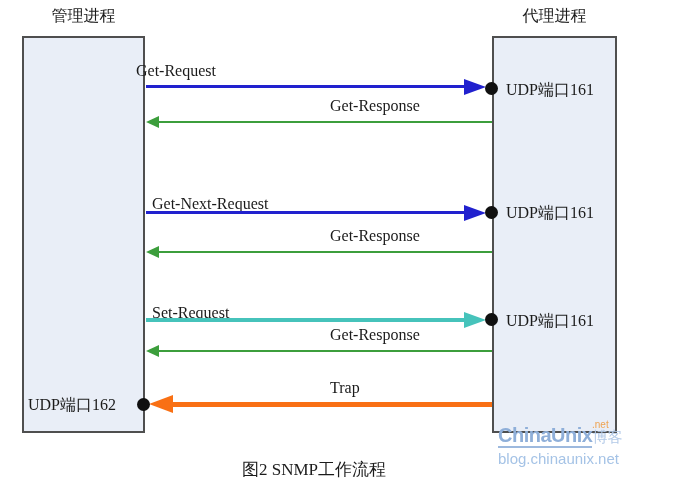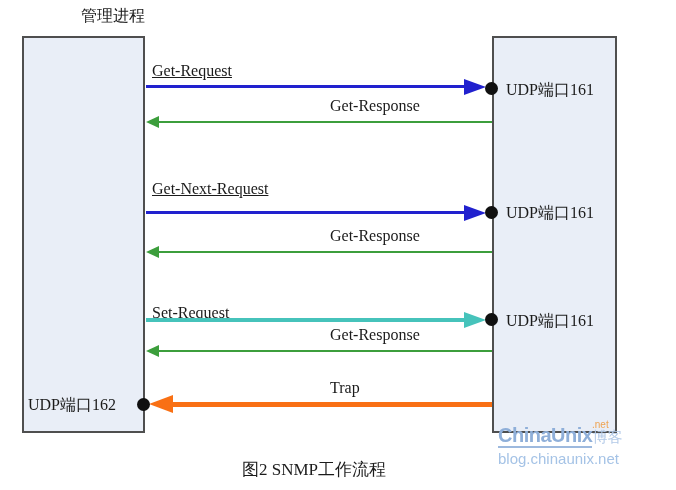--- a/index.html
+++ b/index.html
@@ -7,21 +7,21 @@
     position:relative; width:676px; height:490px; background:#ffffff;
     font-family:"Liberation Serif","DejaVu Serif",serif; color:#1b1b1b;
     overflow:hidden;
   }
   .abs{position:absolute;}
   .process-box{
     box-sizing:border-box;
     background:var(--box-fill,#E9EEF7);
     border:2px solid var(--box-border,#4F4F4F);
   }
-  .box-title{font-size:16px; text-align:right; white-space:nowrap;}
+  .box-title{font-size:16px; text-align:center; white-space:nowrap;}
   .msg-label{font-size:16px; white-space:nowrap;}
   .right-align{text-align:left;}
   .port-label{font-size:16px; white-space:nowrap;}
   .line{position:absolute;}
   .line-blue{background:var(--request-blue,#2121CE);}
   .line-green{background:var(--response-green,#3C9E3C);}
   .line-cyan{background:var(--set-cyan,#46C3BB);}
   .line-orange{background:var(--trap-orange,#F97014);}
   .head{position:absolute; width:0; height:0;}
   .head-right-blue{border-top:8px solid transparent; border-bottom:8px solid transparent; border-left:22px solid var(--request-blue,#2121CE);}
@@ -39,39 +39,40 @@
   .wm-sup{position:absolute; left:94px; top:-5px; font-size:10px; color:#EFA351; font-weight:normal;}
   .wm-suffix{font-size:15px; color:#B3CAE8; margin-left:0;}
   .wm-url{font-size:15px; color:#A5C3E6; margin-top:3px;}
 </style>
 </head>
 <body>
 
 <div id="canvas">
 
   <div class="abs box-title" style="left:22px; top:6px; width:123px;">管理进程</div>
+  <div class="abs box-title" style="left:492px; top:6px; width:125px;">代理进程</div>
 
   <div class="abs process-box" style="left:22px; top:36px; width:123px; height:397px;"></div>
   <div class="abs process-box" style="left:492px; top:36px; width:125px; height:397px;"></div>
 
-  <div class="abs msg-label" style="left:152px; top:62px;text-decoration:underline;">Get-Request</div>
+  <div class="abs msg-label" style="left:136px; top:62px;">Get-Request</div>
   <div>
     <div class="line line-blue" style="left:146px; top:85px; width:320px; height:3px;"></div>
     <div class="head head-right-blue" style="left:464px; top:79px;"></div>
   </div>
   <div class="dot" style="left:485px; top:82px;"></div>
   <div class="abs port-label" style="left:506px; top:80px;">UDP端口161</div>
 
   <div class="abs msg-label right-align" style="left:330px; top:97px; width:158px;">Get-Response</div>
   <div>
     <div class="head head-left-green" style="left:146px; top:116px;"></div>
     <div class="line line-green" style="left:157px; top:121px; width:335px; height:2px;"></div>
   </div>
 
-  <div class="abs msg-label" style="left:152px; top:180px;text-decoration:underline;">Get-Next-Request</div>
+  <div class="abs msg-label" style="left:152px; top:195px;">Get-Next-Request</div>
   <div>
     <div class="line line-blue" style="left:146px; top:211px; width:320px; height:3px;"></div>
     <div class="head head-right-blue" style="left:464px; top:205px;"></div>
   </div>
   <div class="dot" style="left:485px; top:206px;"></div>
   <div class="abs port-label" style="left:506px; top:203px;">UDP端口161</div>
 
   <div class="abs msg-label right-align" style="left:330px; top:227px; width:158px;">Get-Response</div>
   <div>
     <div class="head head-left-green" style="left:146px; top:246px;"></div>

